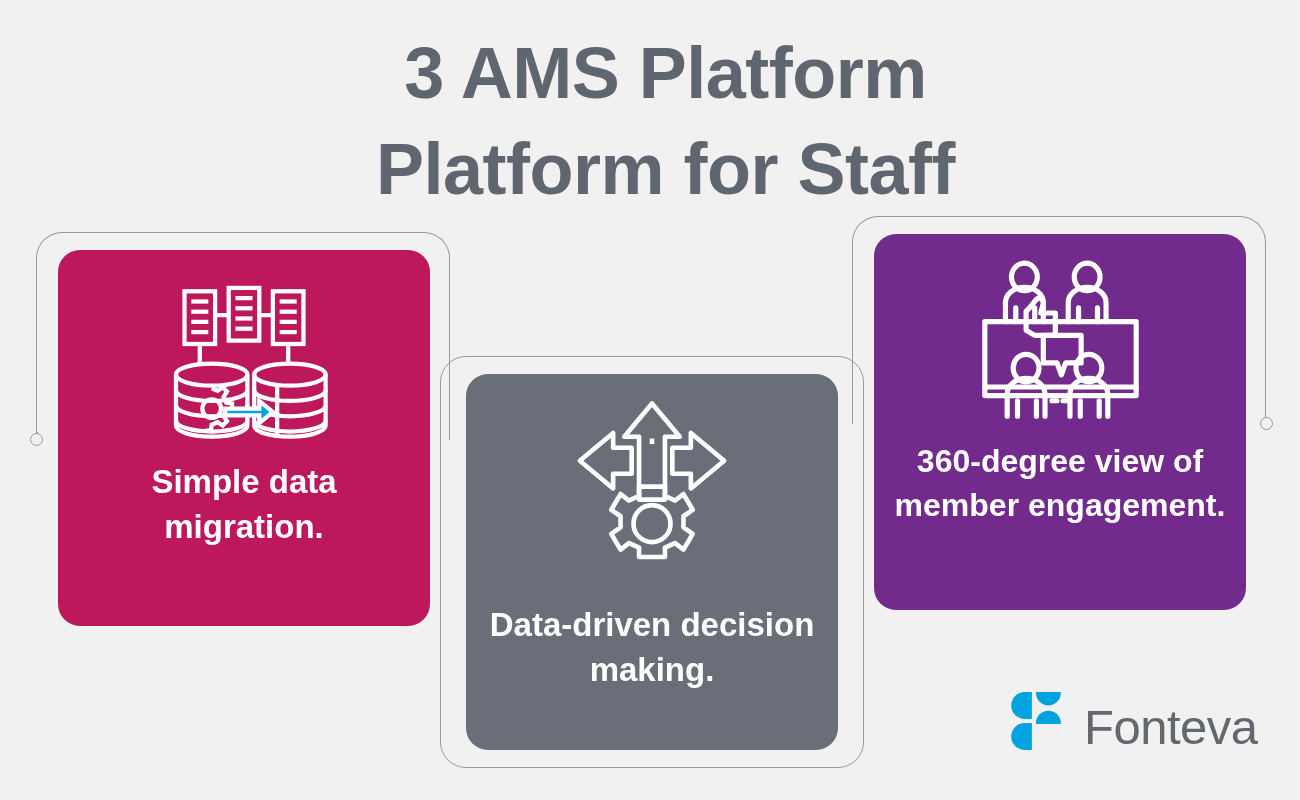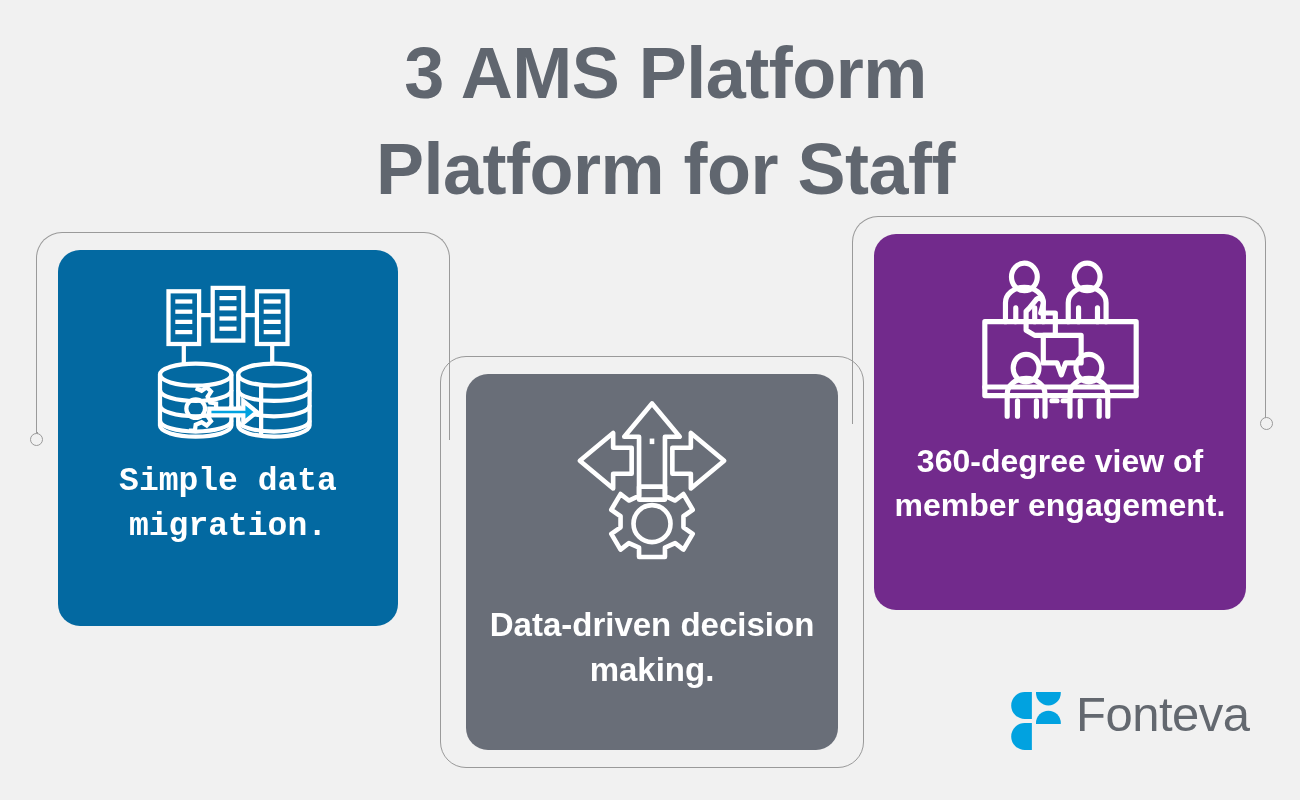--- a/index.html
+++ b/index.html
@@ -61,23 +61,22 @@
     align-items: center;
   }
 
   
   #group-1 { left: 36px; top: 232px; width: 414px; height: 412px; }
   #group-1 .bracket { width: 414px; height: 208px; border-bottom: none;
                       border-bottom-left-radius: 0; border-bottom-right-radius: 0; }
   #group-1 .bracket-dot { left: -6.5px; top: 201px; }
   #group-1 .brkt-stem { position: absolute; left: 0px; top: 200px; width: 1.5px; height: 6px; background: #9a9a9a; }
   #group-1 .card {
-    left: 22px; top: 18px; width: 340px; height: 376px;
-    background: #0369a1;
-    font-family: Liberation Mono, monospace;
+    left: 22px; top: 18px; width: 372px; height: 376px;
+    background: #be185d;
   }
 
   
   #group-2 { left: 440px; top: 356px; width: 390px; height: 412px; }
   #group-2 .bracket { width: 424px; height: 412px; }
   #group-2 .card {
     left: 26px; top: 18px; width: 372px; height: 376px;
     background: #696e78;
   }
 
@@ -112,22 +111,22 @@
   }
   #group-3 .card-label { font-size: 32px; margin-top: 10px; }
   #group-2 .card-label { margin-top: 22px; }
 
   
   .logo {
     position: absolute;
     left: 1010px;
     top: 690px;
     display: flex;
-    align-items: flex-start;
-    gap: 14px;
+    align-items: flex-end;
+    gap: 22px;
   }
   .logo-mark { width: 52px; height: 62px; flex: none; }
   .logo-word {
     color: #63686f;
     font-size: 49px;
     letter-spacing: -0.5px;
     line-height: 1;
   }
 </style>
 </head>

